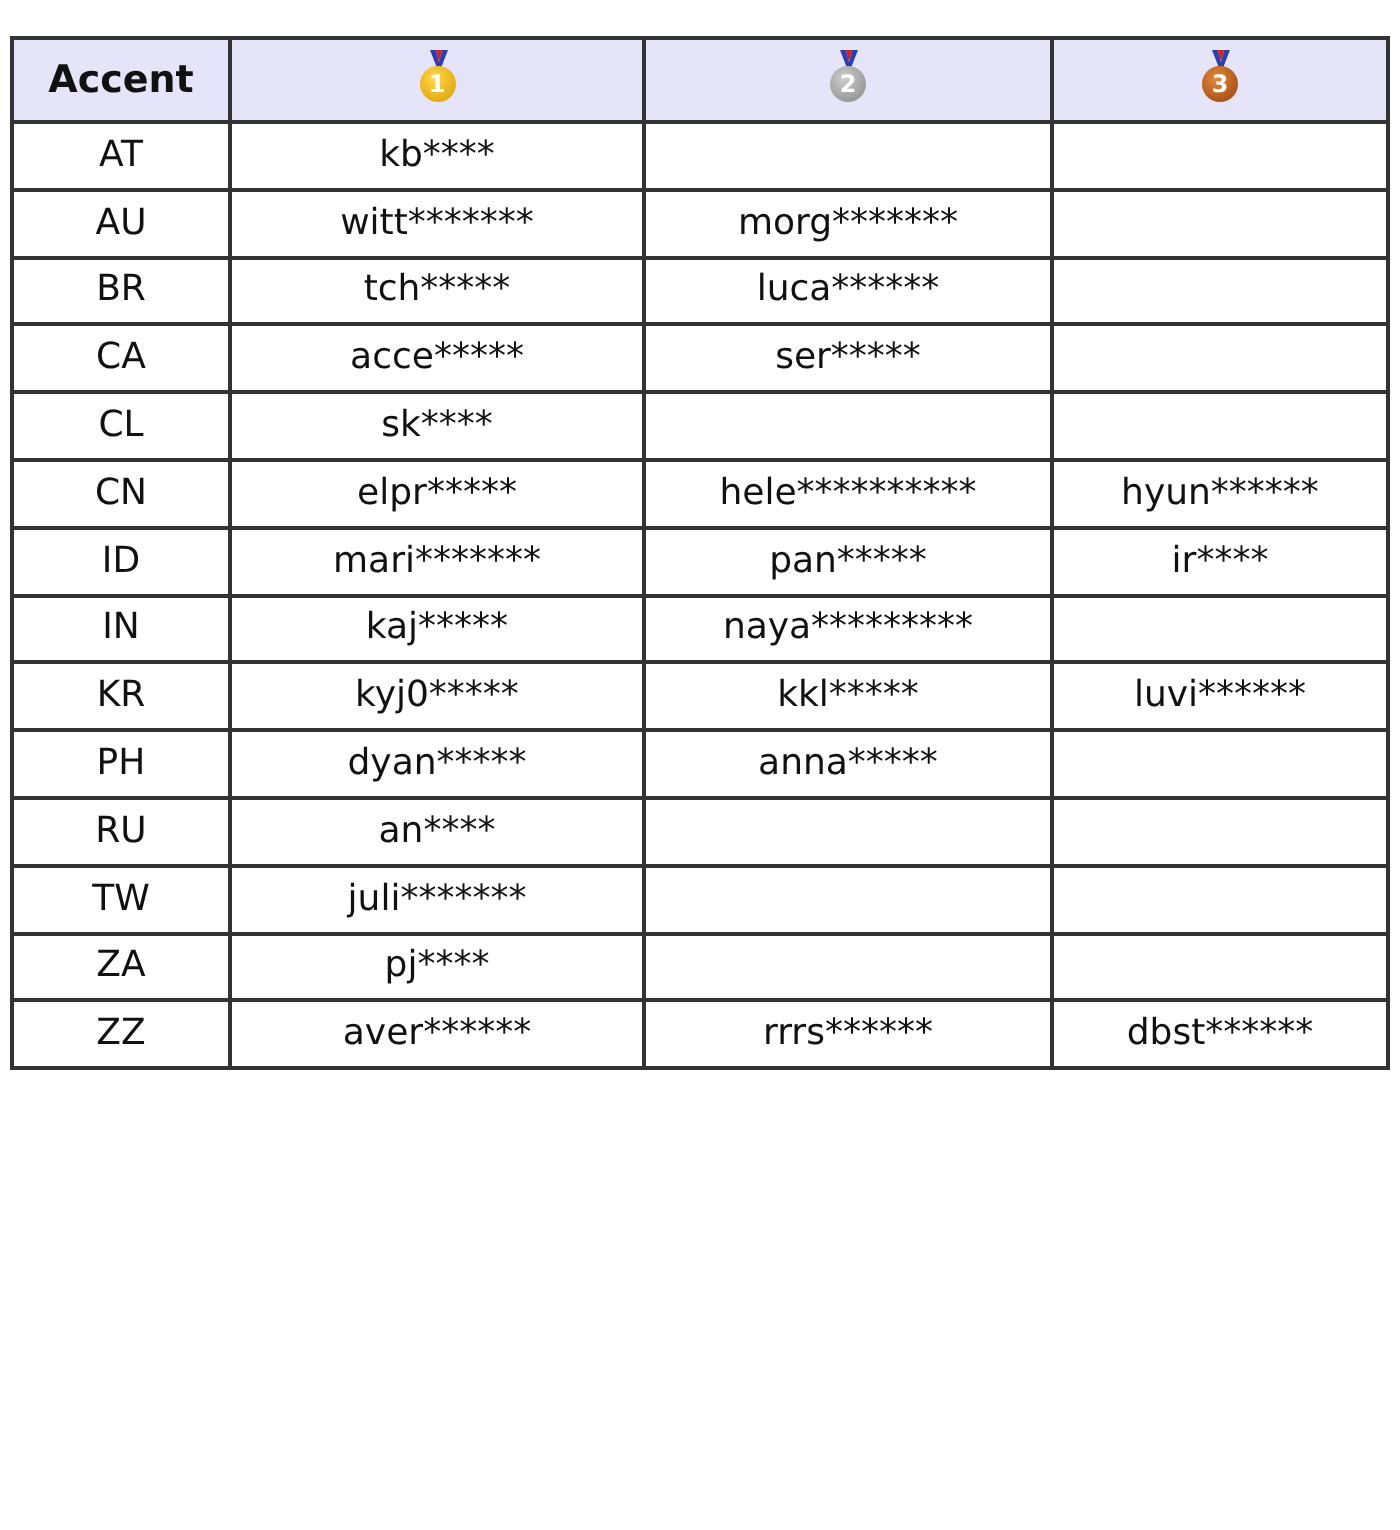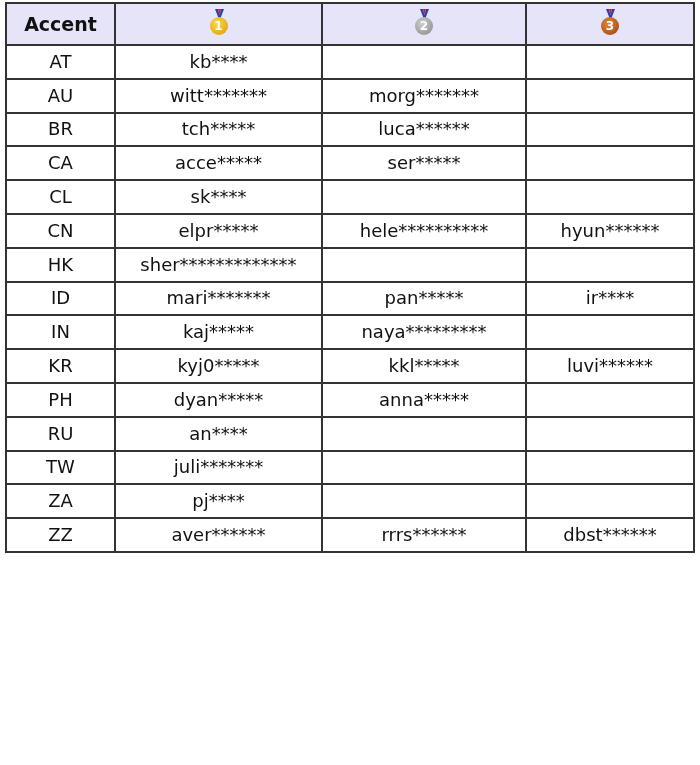--- a/index.html
+++ b/index.html
@@ -10,21 +10,21 @@
       height: 765px;
       overflow: hidden;
     }
     body {
       font-family: "DejaVu Sans", sans-serif;
       color: #111111;
     }
     table.board {
       position: absolute;
       left: 5px;
-      top: 2px;
+      top: 18px;
       width: 688px;
       border-collapse: collapse;
       table-layout: fixed;
     }
     table.board th, table.board td {
       border: 2px solid #333333;
       text-align: center;
       vertical-align: middle;
       padding: 0;
       white-space: nowrap;
@@ -149,26 +149,20 @@
         <td></td>
         <td></td>
       </tr>
     <tr>
         <td>CN</td>
         <td>elpr*****</td>
         <td>hele**********</td>
         <td>hyun******</td>
       </tr>
     <tr>
-        <td>HK</td>
-        <td>sher*************</td>
-        <td></td>
-        <td></td>
-      </tr>
-    <tr>
         <td>ID</td>
         <td>mari*******</td>
         <td>pan*****</td>
         <td>ir****</td>
       </tr>
     <tr>
         <td>IN</td>
         <td>kaj*****</td>
         <td>naya*********</td>
         <td></td>

